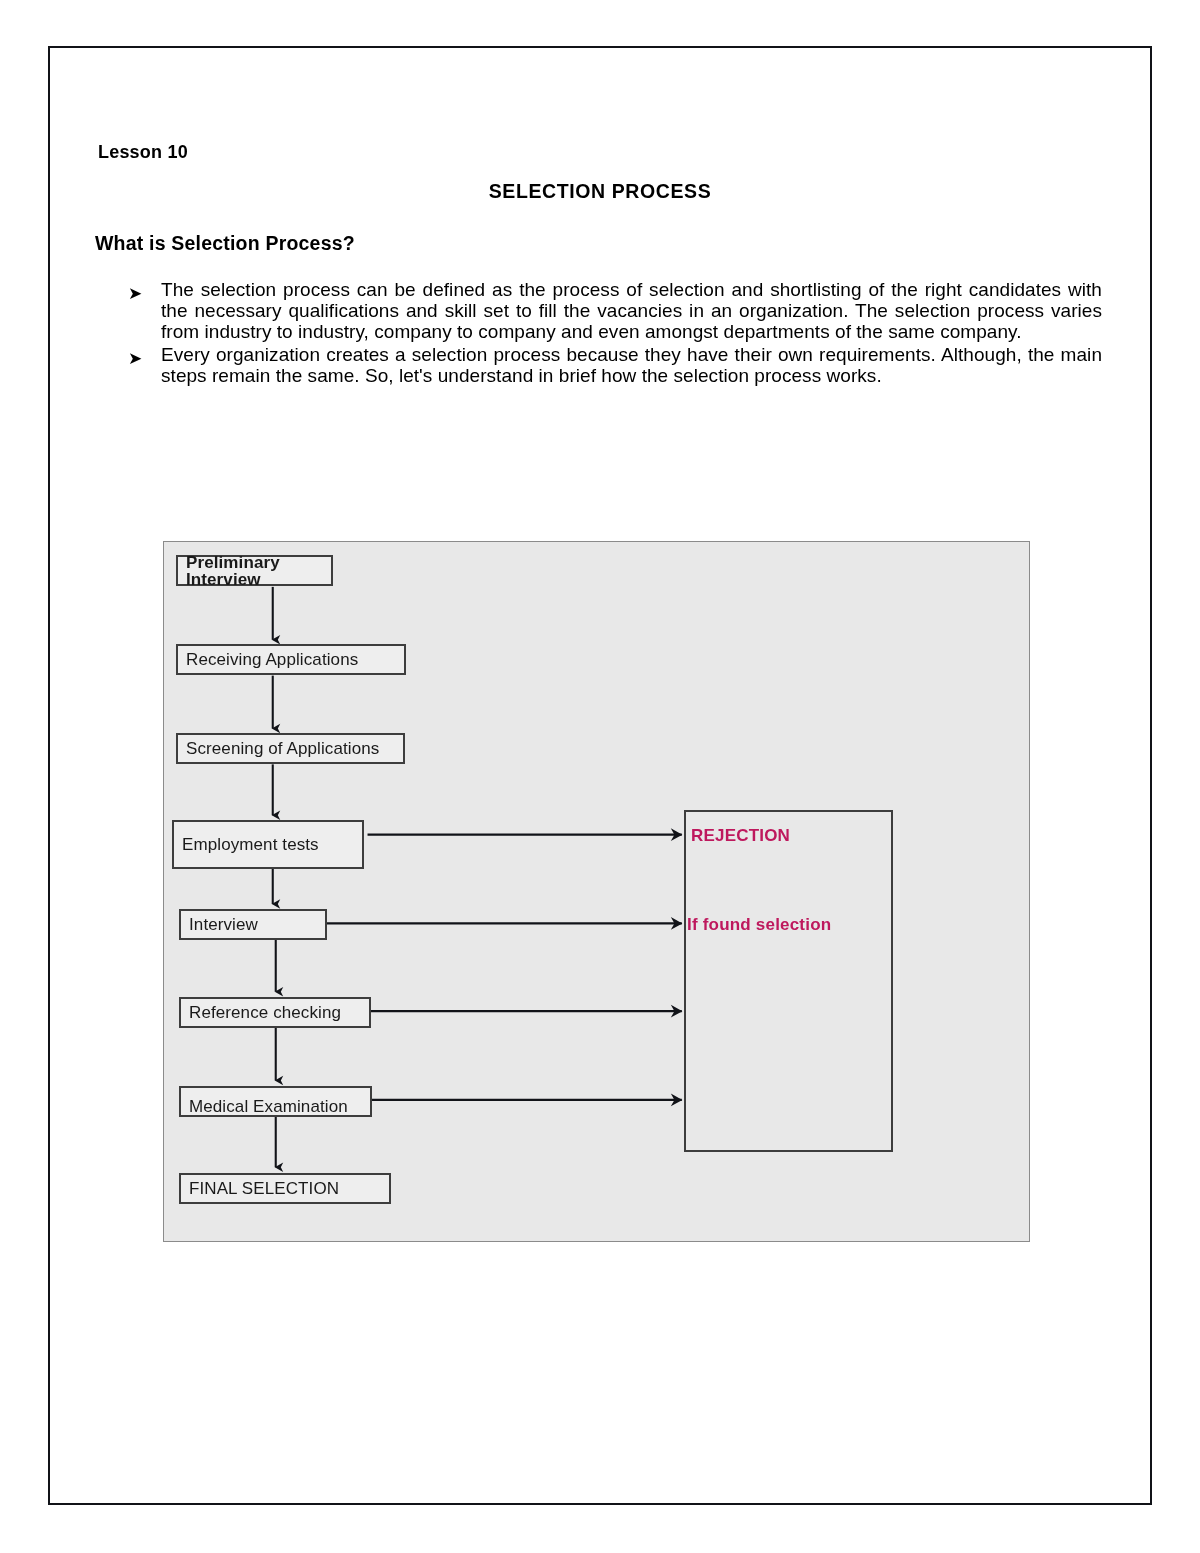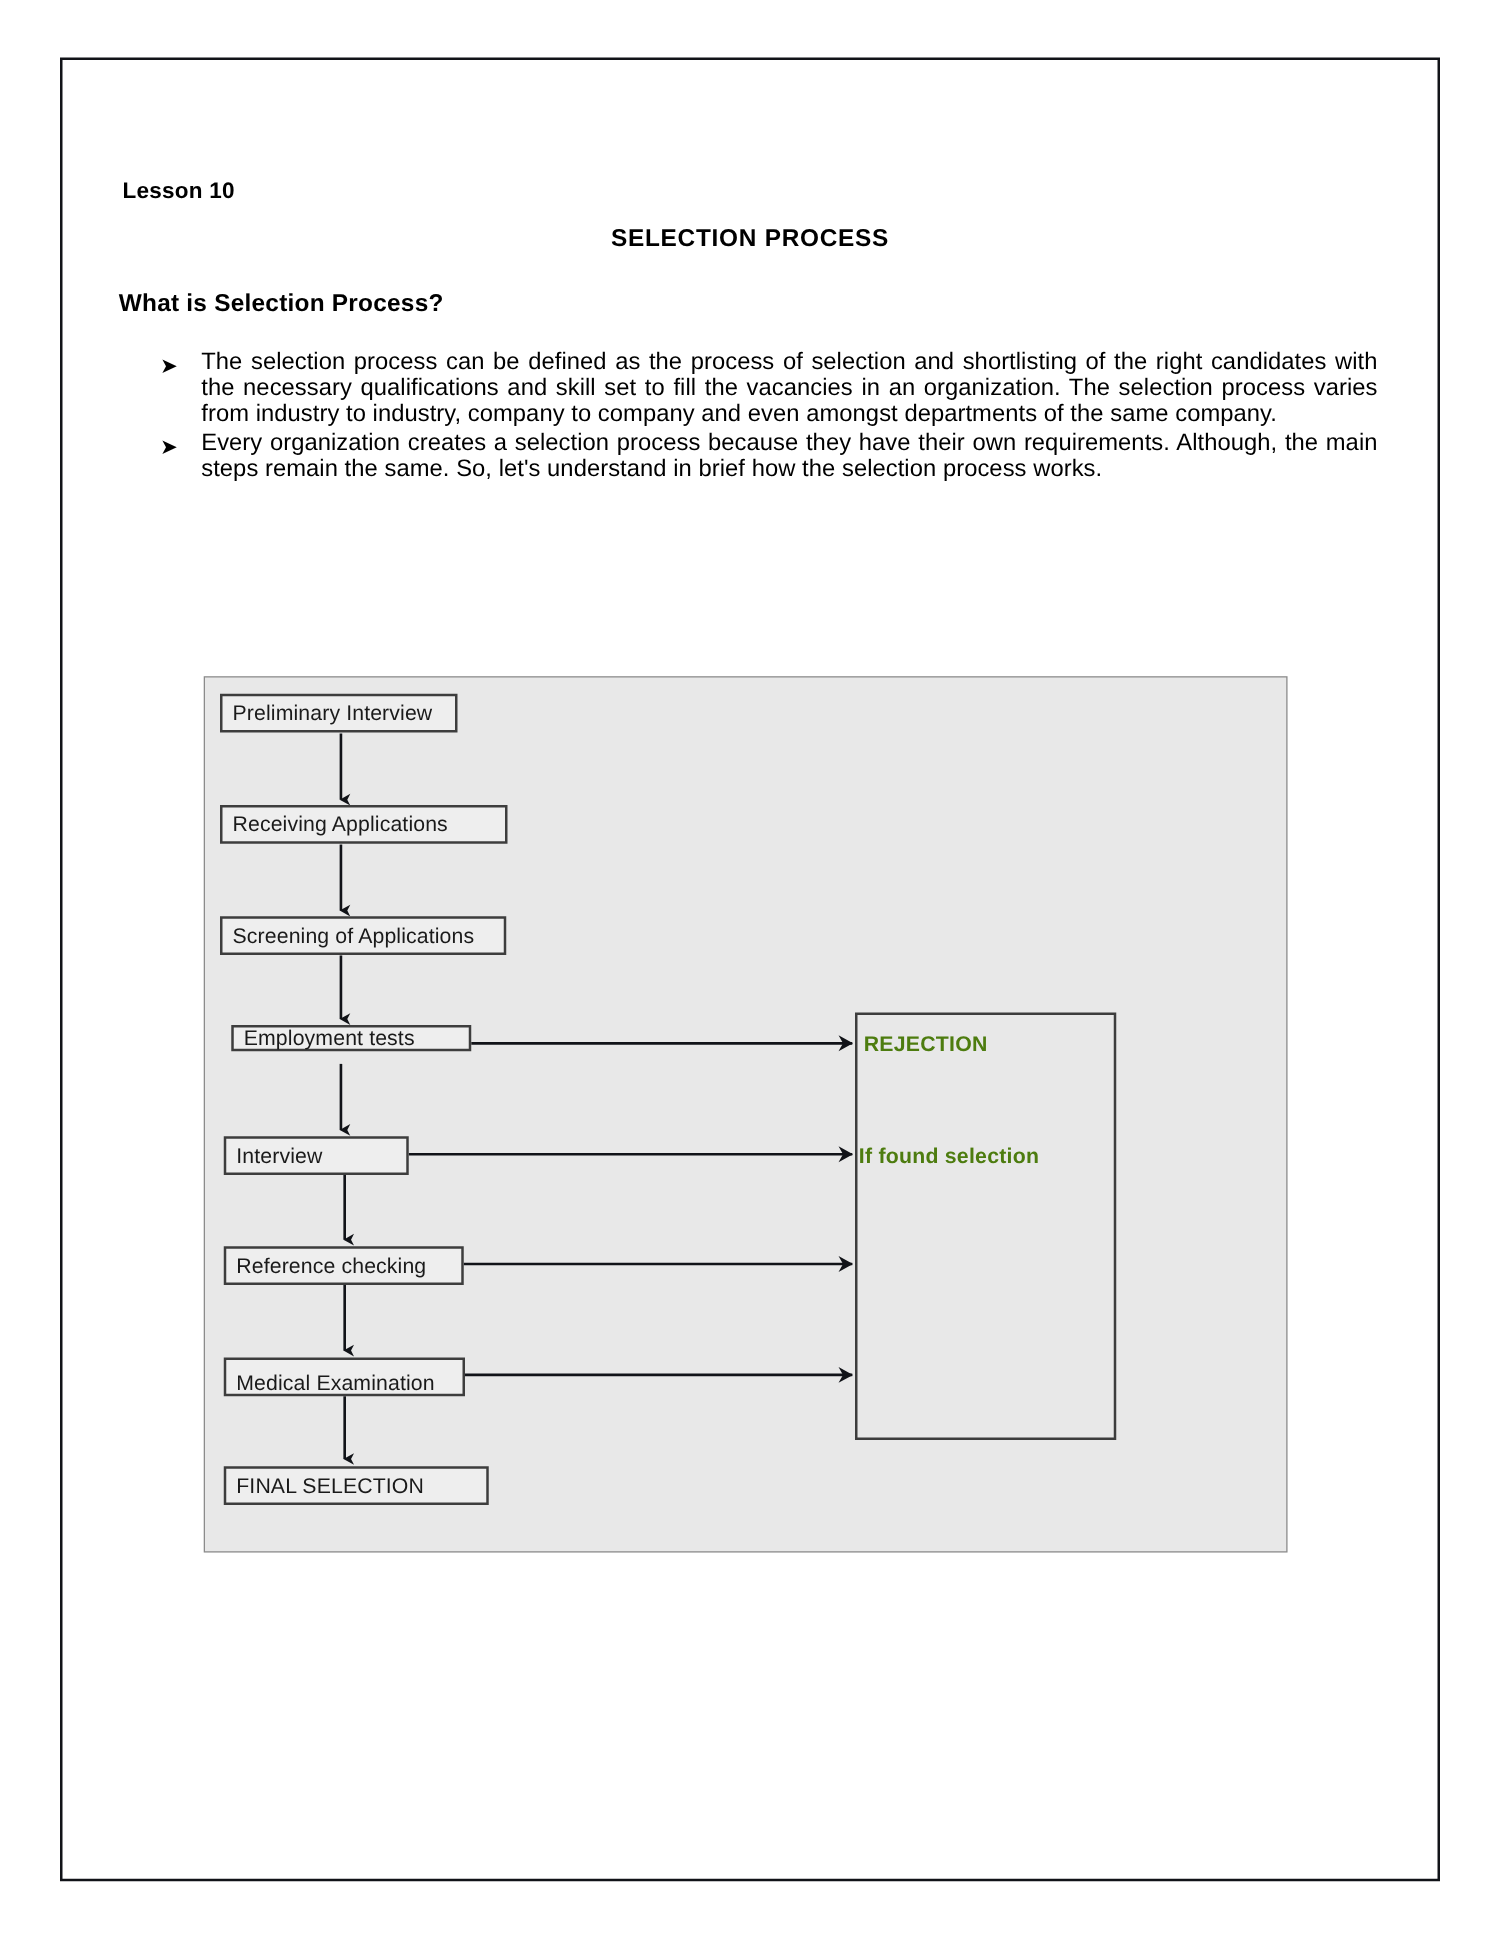--- a/index.html
+++ b/index.html
@@ -122,21 +122,21 @@
   .rejection-box {
     position: absolute;
     box-sizing: border-box;
     border: 2px solid #3d3d3d;
     background: #e8e8e8;
   }
   .rejection-label {
     position: absolute;
     font-size: 17px;
     font-weight: bold;
-    color: #4d7c0f;
+    color: #be185d;
     letter-spacing: 0.2px;
     white-space: nowrap;
   }
 </style>
 </head>
 <body>
 
 <div id="page-frame"></div>
 
 <div id="lesson-label">Lesson 10</div>
@@ -173,30 +173,30 @@
         <line x1="112" y1="487" x2="112" y2="540" marker-end="url(#downhead)"></line>
         <line x1="112" y1="576" x2="112" y2="627" marker-end="url(#downhead)"></line>
       </g>
     <g id="branch-arrows" stroke="#111318" stroke-width="2.1" fill="none">
         <line x1="204" y1="293.5" x2="519" y2="293.5" marker-end="url(#righthead)"></line>
         <line x1="163" y1="382.5" x2="519" y2="382.5" marker-end="url(#righthead)"></line>
         <line x1="207" y1="470.5" x2="519" y2="470.5" marker-end="url(#righthead)"></line>
         <line x1="208" y1="559.5" x2="519" y2="559.5" marker-end="url(#righthead)"></line>
       </g>
   </svg>
-<div class="node-box" style="left: 12px; top: 13px; width: 190px; height: 31px;">
+<div class="node-box" style="left: 12px; top: 13px; width: 157px; height: 31px; font-weight: bold;">
       <span>Preliminary Interview</span>
     </div>
     <div class="node-box" style="left: 12px; top: 102px; width: 230px; height: 31px;">
       <span>Receiving Applications</span>
     </div>
     <div class="node-box" style="left: 12px; top: 191px; width: 229px; height: 31px;">
       <span>Screening of Applications</span>
     </div>
-    <div class="node-box" style="left: 21px; top: 278px; width: 192px; height: 21px;">
+    <div class="node-box" style="left: 8px; top: 278px; width: 192px; height: 49px;">
       <span>Employment tests</span>
     </div>
     <div class="node-box" style="left: 15px; top: 367px; width: 148px; height: 31px;">
       <span>Interview</span>
     </div>
     <div class="node-box" style="left: 15px; top: 455px; width: 192px; height: 31px;">
       <span>Reference checking</span>
     </div>
     <div class="node-box" style="left: 15px; top: 544px; width: 193px; height: 31px; align-items: flex-end;">
       <span>Medical Examination</span>

